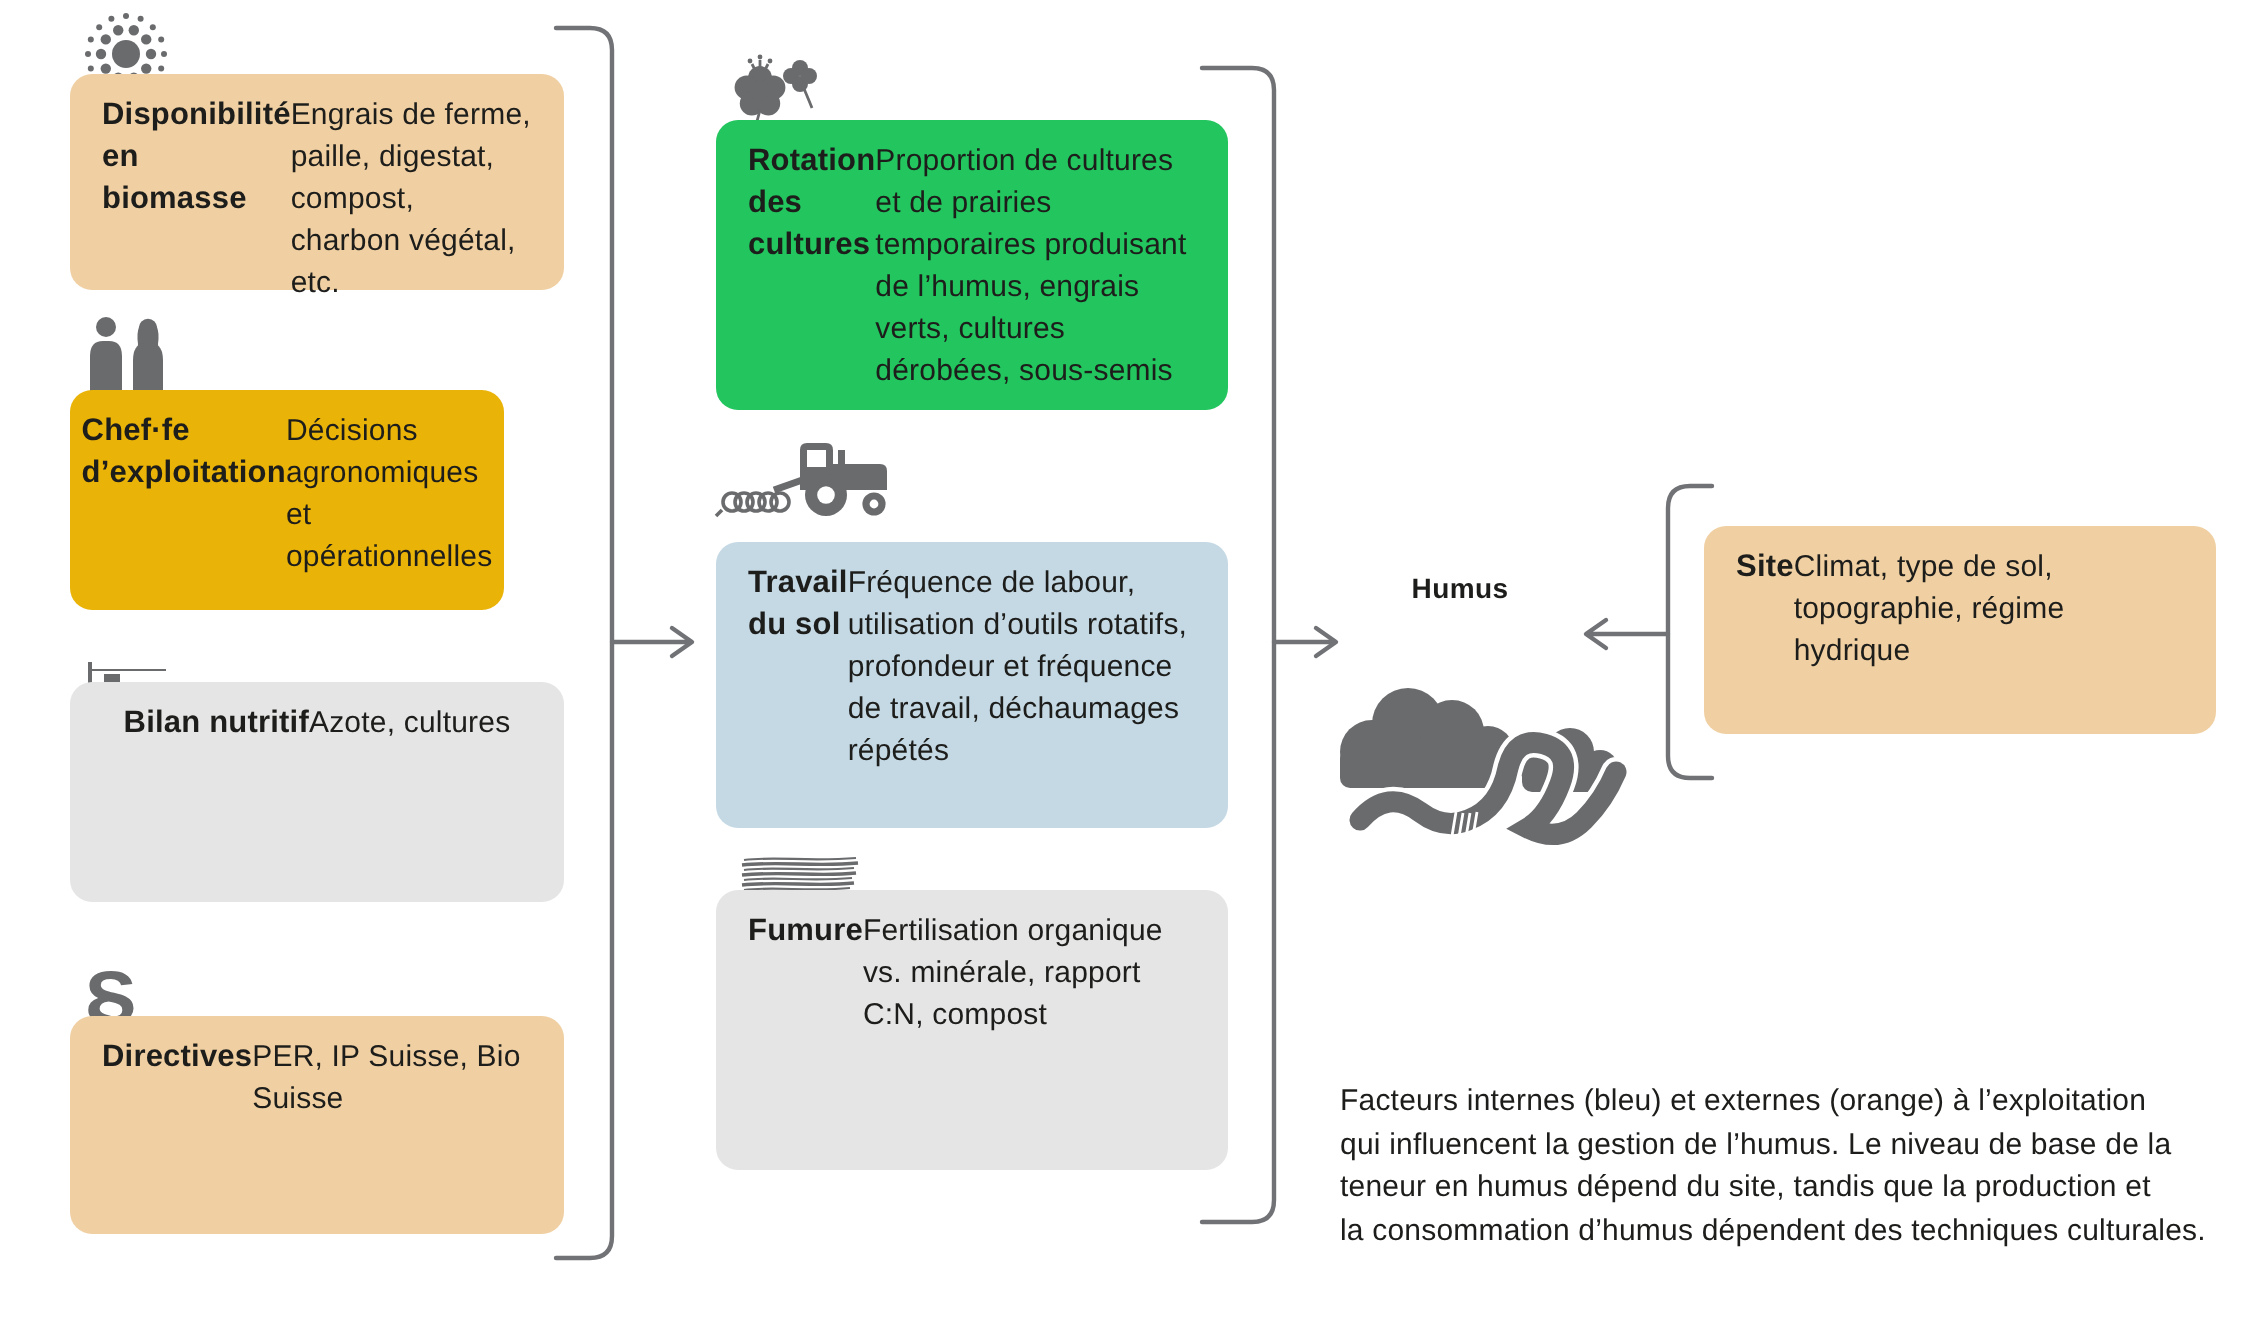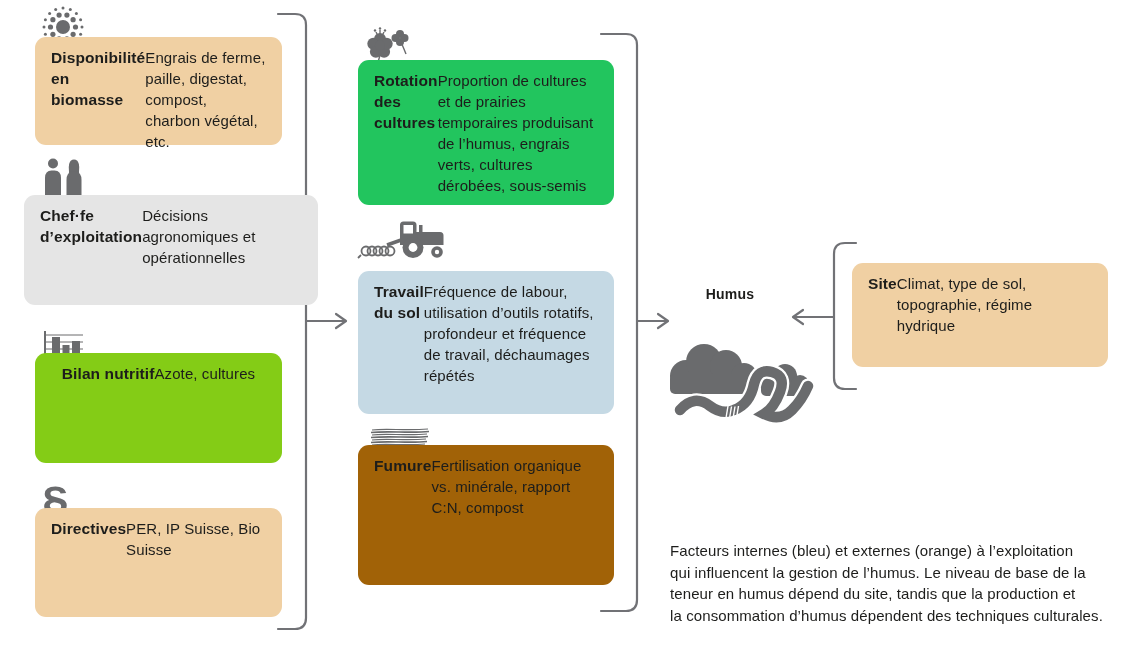--- a/index.html
+++ b/index.html
@@ -96,42 +96,42 @@
 
   <svg class="icon" style="left:41px;top:157px" width="50" height="40" viewBox="0 0 50 40">
     <g fill="var(--icon)">
       <circle cx="12" cy="6.5" r="5"></circle>
       <path d="M4,40 V21 Q4,13.5 10.5,13.5 H13.5 Q20,13.5 20,21 V40 Z"></path>
       <circle cx="33" cy="7" r="4.6"></circle>
       <path d="M28,15 Q26.5,4 33,3.5 Q39.5,4 38,15 L38.5,20 H27.5 Z"></path>
       <path d="M25.5,40 V23 Q25.5,15.5 31,14.5 H35 Q40.5,15.5 40.5,23 V40 Z"></path>
     </g>
   </svg>
-  <div class="card blue" style="left: 24px; top: 195px; width: 294px; height: 110px; background: #e5e5e5;">
+  <div class="card blue" style="left: 35px; top: 195px; width: 217px; height: 110px; background: #eab308;">
     <div class="card-title">Chef·fe d’exploitation</div>
     <div class="card-body">Décisions agronomiques et opérationnelles</div>
   </div>
 
   <svg class="icon" style="left:41px;top:329px" width="44" height="44" viewBox="0 0 44 44">
     <g stroke="var(--icon)" stroke-width="1">
       <line x1="4" y1="6" x2="42" y2="6"></line>
         <line x1="4" y1="13" x2="42" y2="13"></line>
       <line x1="4" y1="20" x2="42" y2="20"></line>
         <line x1="4" y1="27" x2="42" y2="27"></line>
       <line x1="4" y1="34" x2="42" y2="34"></line>
         <line x1="4" y1="41" x2="42" y2="41"></line>
     </g>
     <line x1="4" y1="2" x2="4" y2="42" stroke="var(--icon)" stroke-width="2"></line>
     <g fill="var(--icon)">
       <rect x="11" y="8" width="8" height="33"></rect>
       <rect x="21.5" y="16" width="7" height="25"></rect>
       <rect x="31" y="12" width="8" height="29"></rect>
     </g>
   </svg>
-  <div class="card orange" style="left: 35px; top: 353px; width: 247px; height: 110px; background: #84cc16;">
+  <div class="card orange" style="left: 35px; top: 341px; width: 247px; height: 110px; background: #e5e5e5;">
     <div class="card-title">Bilan nutritif</div>
     <div class="card-body">Azote, cultures</div>
   </div>
 
   <div class="glyph-icon" style="left:42px;top:480px">§</div>
   <div class="card orange" style="left: 35px; top: 508px; width: 247px; height: 109px; background: rgb(240, 208, 163);">
     <div class="card-title">Directives</div>
     <div class="card-body">PER, IP Suisse, Bio Suisse</div>
   </div>
 
@@ -196,21 +196,21 @@
       <path stroke-width="1.1" d="M4,8 C18,6 38,9 59,7"></path>
       <path stroke-width="1.7" d="M3,10.5 C24,8.5 42,11.5 60,9.5"></path>
       <path stroke-width="1.1" d="M4,13 C20,11 36,14 58,12"></path>
       <path stroke-width="1.7" d="M3,15.5 C22,13.5 40,16.5 59,14.5"></path>
       <path stroke-width="1.1" d="M4,18 C18,16 38,19 57,17"></path>
       <path stroke-width="1.7" d="M3,20.5 C24,18.5 42,21.5 58,19.5"></path>
       <path stroke-width="1.1" d="M4,23 C20,21 36,24 56,22"></path>
       <path stroke-width="1.7" d="M3,25.5 C22,23.5 40,26.5 57,24.5"></path>
     </g>
   </svg>
-  <div class="card blue" style="left: 358px; top: 445px; width: 256px; height: 140px; background: #a16207;">
+  <div class="card blue" style="left: 358px; top: 445px; width: 256px; height: 140px; background: #e5e5e5;">
     <div class="card-title">Fumure</div>
     <div class="card-body">Fertilisation organique vs. minérale, rapport C:N, compost</div>
   </div>
 
   <div class="humus-label">Humus</div>
   <svg class="icon" style="left:658px;top:326px" width="158" height="100" viewBox="0 0 158 100">
     <g fill="var(--icon)">
       <circle cx="28" cy="50" r="16"></circle>
         <circle cx="46" cy="36" r="18"></circle>
       <circle cx="68" cy="40" r="16"></circle>

